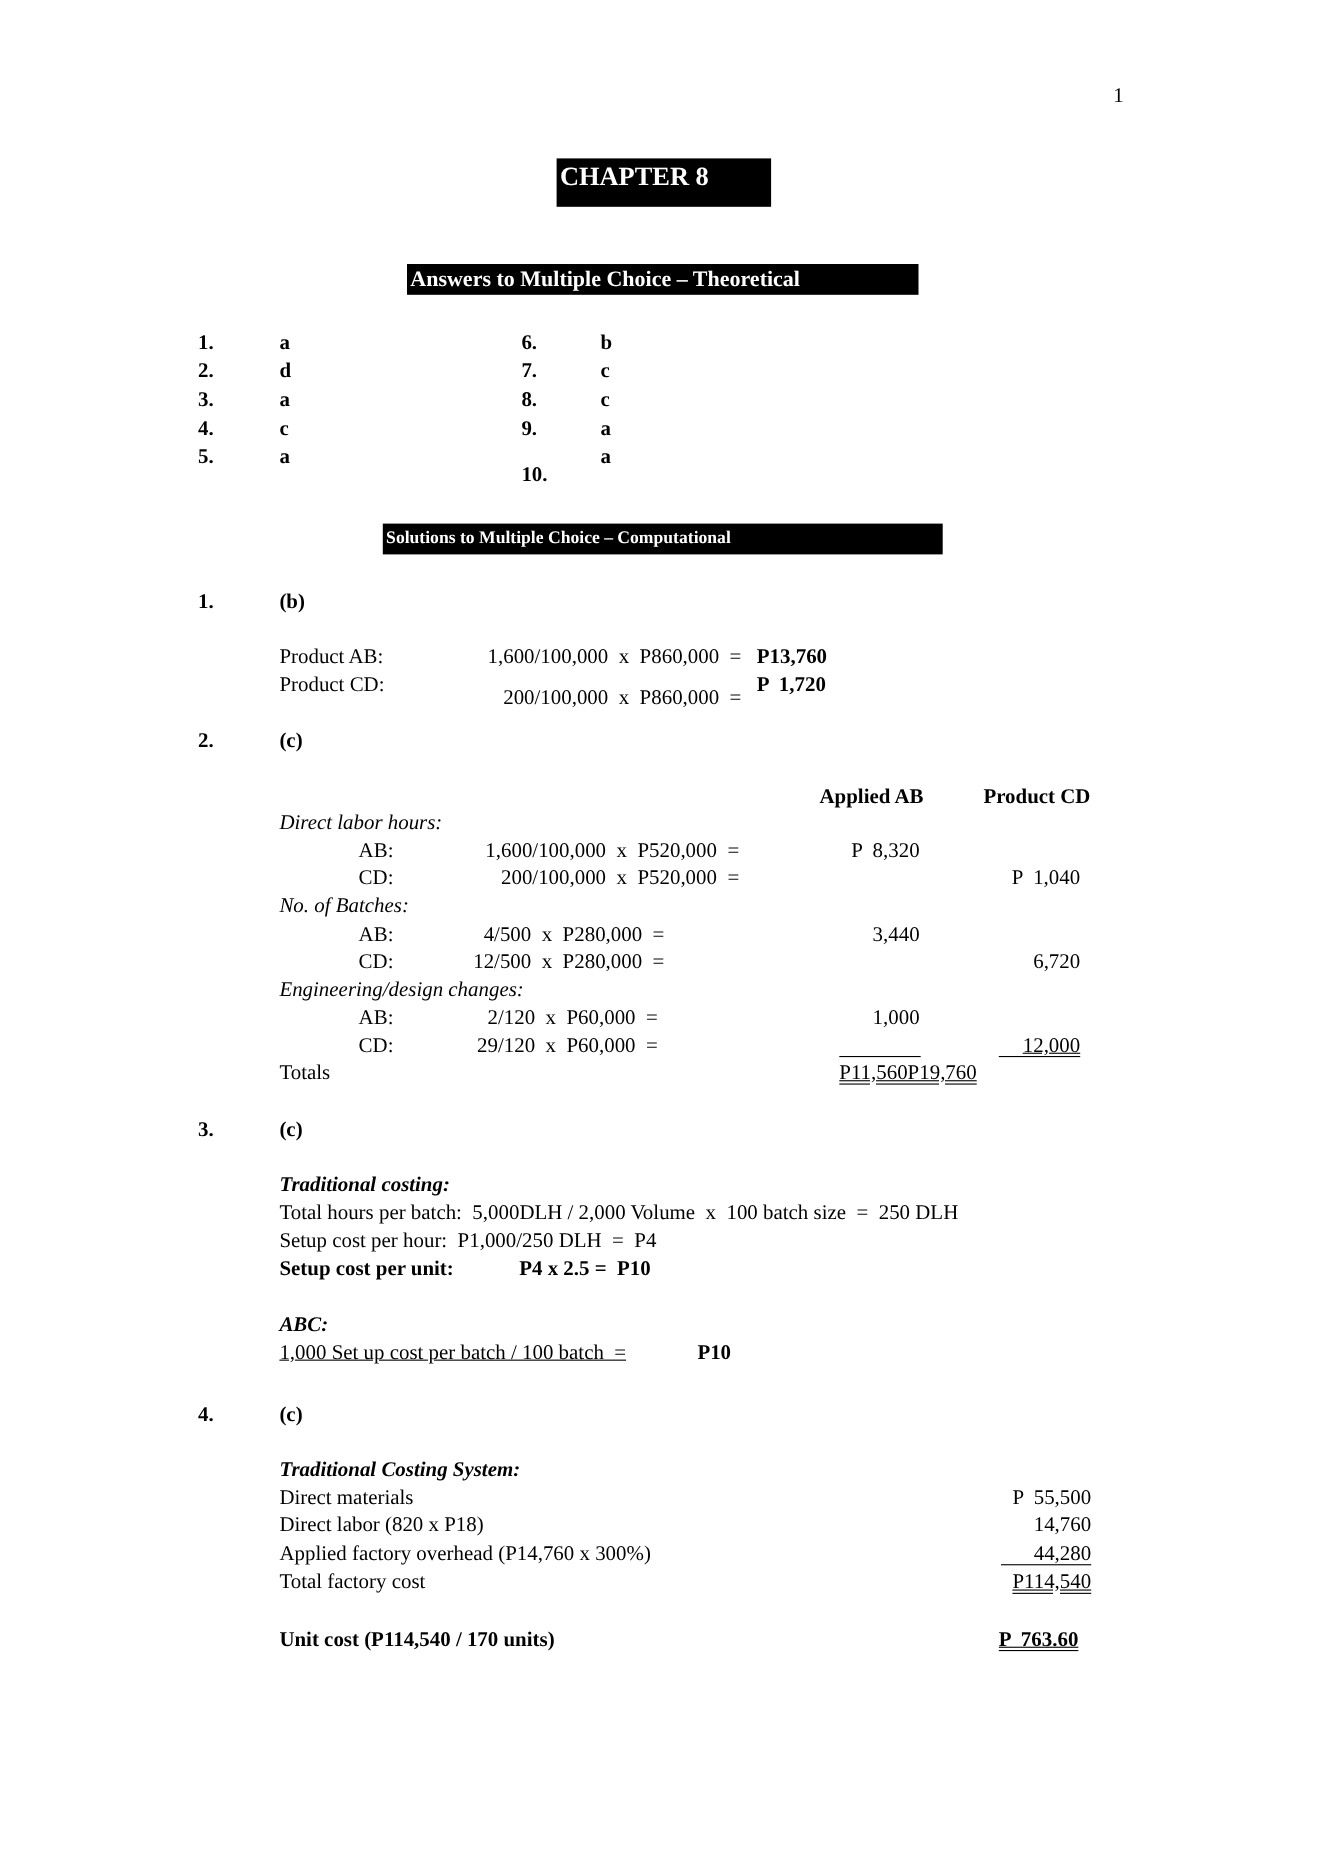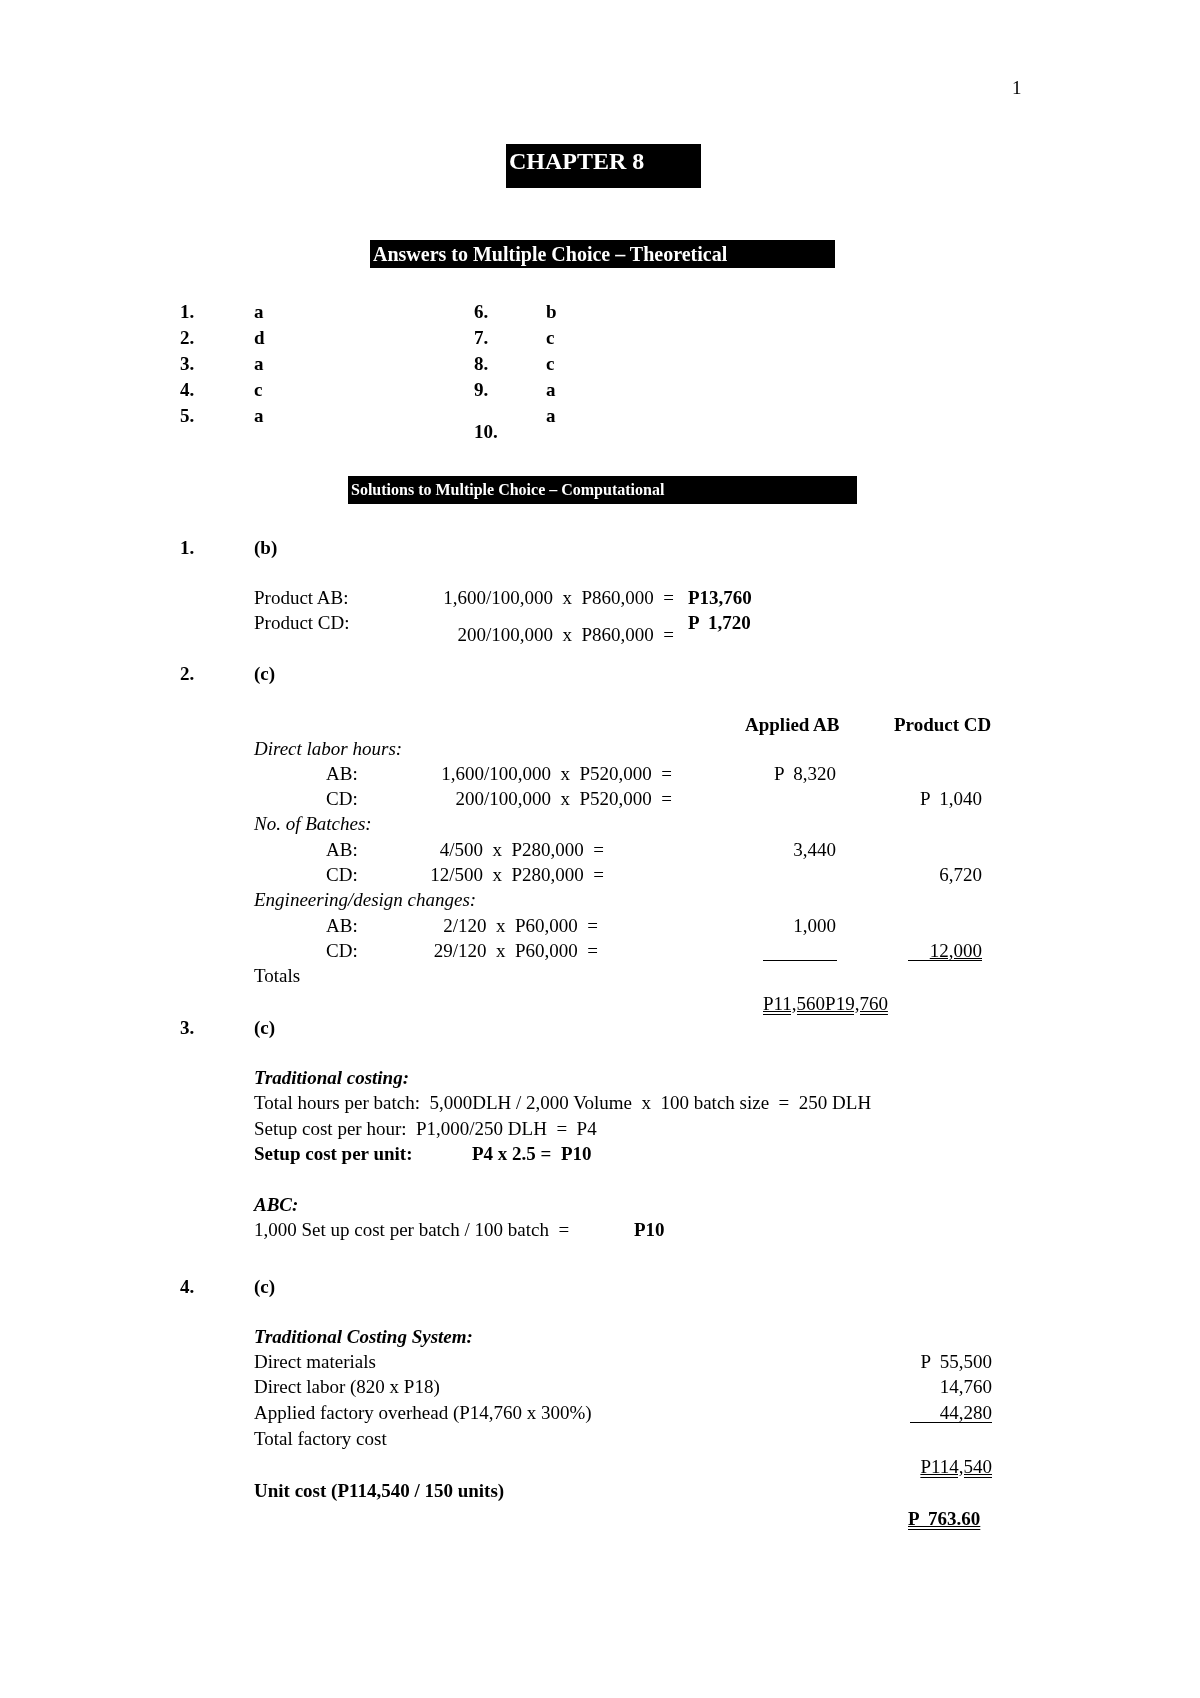--- a/index.html
+++ b/index.html
@@ -11,21 +11,21 @@
   .abs { position: absolute; white-space: pre; line-height: 24px; }
   .b { font-weight: bold; }
   .i { font-style: italic; }
   .bi { font-weight: bold; font-style: italic; }
   .banner {
     position: absolute; background: #000; color: #fff; font-weight: bold;
     line-height: 30px; white-space: pre; padding-left: 3px;
   }
   .r { text-align: right; }
   .ul { text-decoration: underline; }
-  .dul { text-decoration: underline double; margin-top: 28px; }
+  .dul { text-decoration: underline double; }
   .line { position: absolute; height: 1px; background: #000; }
 </style>
 </head>
 <body>
 
 <div class="abs" style="left:1012px;top:76px;">1</div>
 
 <div class="banner" style="left:506px;top:144px;width:192px;height:44px;line-height:34px;font-size:24px;font-family:Liberation Serif, serif;">CHAPTER 8</div>
 
 <div class="banner" style="left:370px;top:240px;width:462px;height:28px;line-height:28px;font-size:20px;">Answers to Multiple Choice – Theoretical</div>
@@ -110,21 +110,21 @@
   <div class="abs b" style="left:180px;top:1016px;">3.</div>
   <div class="abs b" style="left:254px;top:1016px;">(c)</div>
 
   <div class="abs bi" style="left:254px;top:1066px;">Traditional costing:</div>
   <div class="abs" style="left:254px;top:1091px;">Total hours per batch:  5,000DLH / 2,000 Volume  x  100 batch size  =  250 DLH</div>
   <div class="abs" style="left:254px;top:1117px;">Setup cost per hour:  P1,000/250 DLH  =  P4</div>
   <div class="abs b" style="left:254px;top:1142px;">Setup cost per unit:</div>
   <div class="abs b" style="left:472px;top:1142px;">P4 x 2.5 =  P10</div>
 
   <div class="abs bi" style="left:254px;top:1193px;">ABC:</div>
-  <div class="abs" style="left:254px;top:1218px;">1,000 Set up cost per batch / 100 batch  =</div>
+  <div class="abs" style="left:254px;top:1218px;text-decoration:underline;">1,000 Set up cost per batch / 100 batch  =</div>
   <div class="abs b" style="left:634px;top:1218px;">P10</div>
 </div>
 
 <div>
   <div class="abs b" style="left:180px;top:1275px;">4.</div>
   <div class="abs b" style="left:254px;top:1275px;">(c)</div>
 
   <div class="abs bi" style="left:254px;top:1325px;">Traditional Costing System:</div>
 
   <div class="abs" style="left:254px;top:1350px;">Direct materials</div>
@@ -133,15 +133,15 @@
   <div class="abs" style="left:254px;top:1375px;">Direct labor (820 x P18)</div>
   <div class="abs r" style="left:880px;top:1375px;width:112px;">14,760</div>
 
   <div class="abs" style="left:254px;top:1401px;">Applied factory overhead (P14,760 x 300%)</div>
   <div class="abs r" style="left:880px;top:1401px;width:112px;">44,280</div>
   <div class="line" style="left:910px;top:1422px;width:82px;"></div>
 
   <div class="abs" style="left:254px;top:1427px;">Total factory cost</div>
   <div class="abs r dul" style="left:880px;top:1427px;width:112px;">P114,540</div>
 
-  <div class="abs b" style="left:254px;top:1479px;">Unit cost (P114,540 / 150 units)</div>
+  <div class="abs b" style="left:254px;top:1479px;">Unit cost (P114,540 / 170 units)</div>
   <div class="abs b dul" style="left:908px;top:1479px;">P  763.60</div>
 </div>
 
 </body></html>

